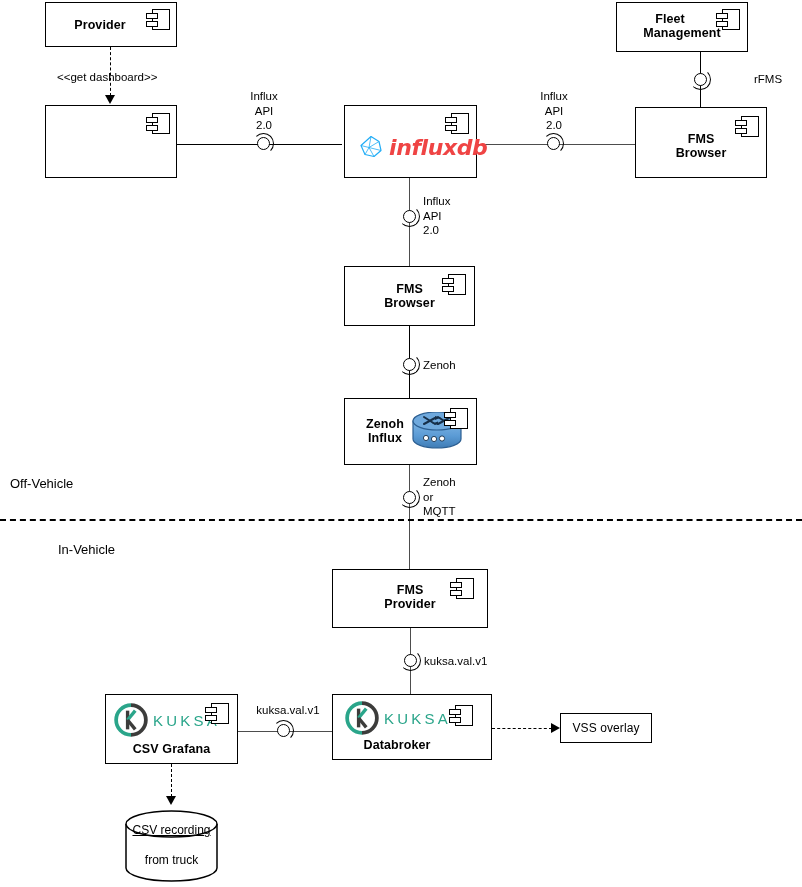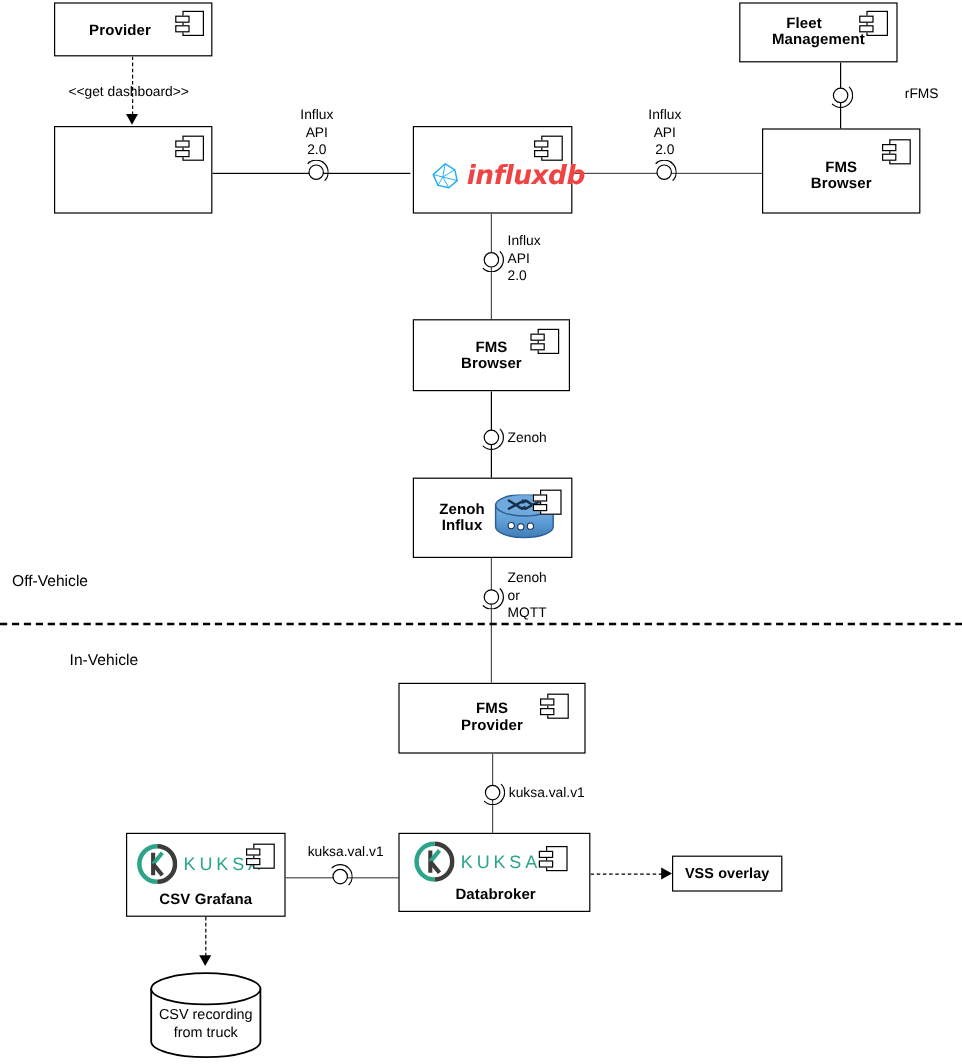--- a/index.html
+++ b/index.html
@@ -411,38 +411,38 @@
     <div class="kuksa-logo" style="left:12px; top:6px;">
       <svg width="34" height="34" viewBox="0 0 40 40">
         <path d="M20 2.5 A17.5 17.5 0 0 1 20 37.5" fill="none" stroke="#3c3c3b" stroke-width="4.4"></path>
         <path d="M20 37.5 A17.5 17.5 0 0 1 20 2.5" fill="none" stroke="#2aa58a" stroke-width="4.4"></path>
         <path d="M16 9 L16 31" stroke="#3c3c3b" stroke-width="4" fill="none"></path>
         <path d="M16 20 L25 9" stroke="#2aa58a" stroke-width="4" fill="none"></path>
         <path d="M16 20 L25 31" stroke="#3c3c3b" stroke-width="4" fill="none"></path>
       </svg>
       <span class="kuksa-word">KUKSA</span>
     </div>
-    <div class="node-label lbl-bottom" style="left:16px; width:128px;">Databroker</div>
+    <div class="node-label lbl-bottom" style="left:0; width:128px;">Databroker</div>
     <span class="comp-icon" style="right:18px; top:10px;">
       <span class="body"></span>
         <span class="tab tab1"></span>
         <span class="tab tab2"></span>
     </span>
   </div>
 
   <div class="node" style="left:560px; top:713px; width:92px; height:30px;">
-    <div class="node-label lbl-mid" style="font-weight:bold; font-size:12px;">VSS overlay</div>
+    <div class="node-label lbl-mid" style="font-weight:normal; font-size:12px;">VSS overlay</div>
   </div>
 
   <div class="cylinder" style="left:124px; top:810px; width:95px; height:72px;">
     <svg width="95" height="72" viewBox="0 0 95 72">
       <path d="M2 14 L2 58 A45.5 13 0 0 0 93 58 L93 14" fill="#ffffff" stroke="#000000" stroke-width="1.5"></path>
       <ellipse cx="47.5" cy="14" rx="45.5" ry="13" fill="#ffffff" stroke="#000000" stroke-width="1.5"></ellipse>
     </svg>
-    <div class="cyl-text" style="top:28px;">CSV recording</div>
+    <div class="cyl-text" style="top:13px;text-decoration:underline;">CSV recording</div>
     <div class="cyl-text" style="top:43px;">from truck</div>
   </div>
 
   <div class="connector sock-left" style="left:252px; top:133px;">
     <span class="socket"></span>
       <span class="ball"></span>
   </div>
   <div class="conn-label center" style="left:237px; top:89px; width:54px;">
     <div>Influx</div>
     <div>API</div>

